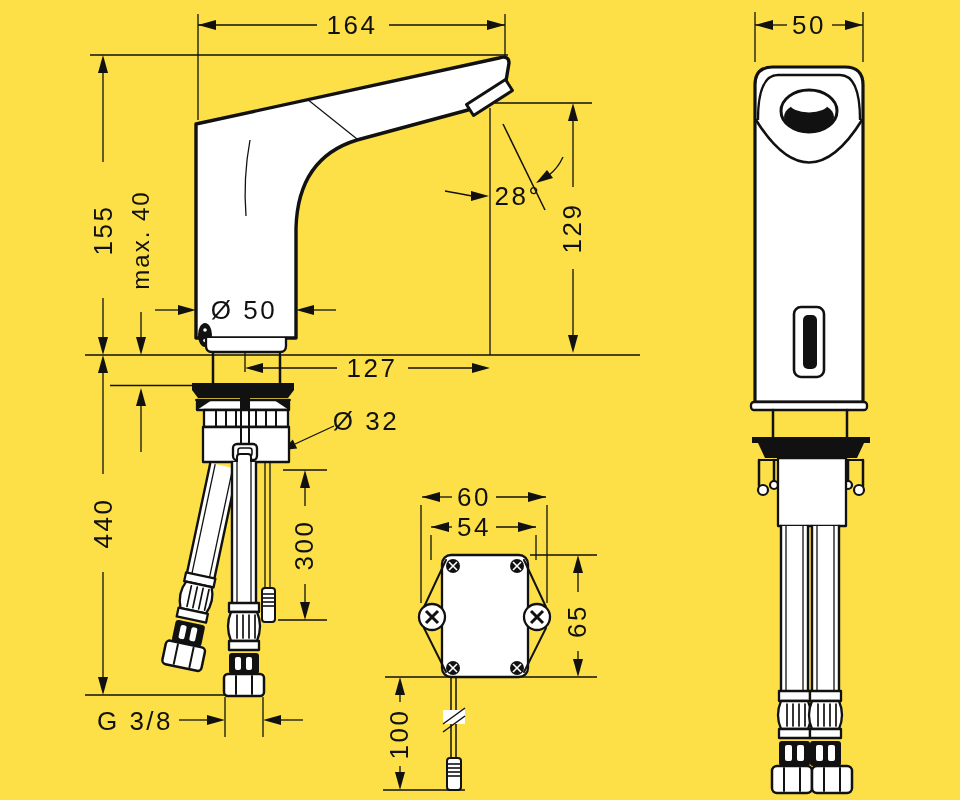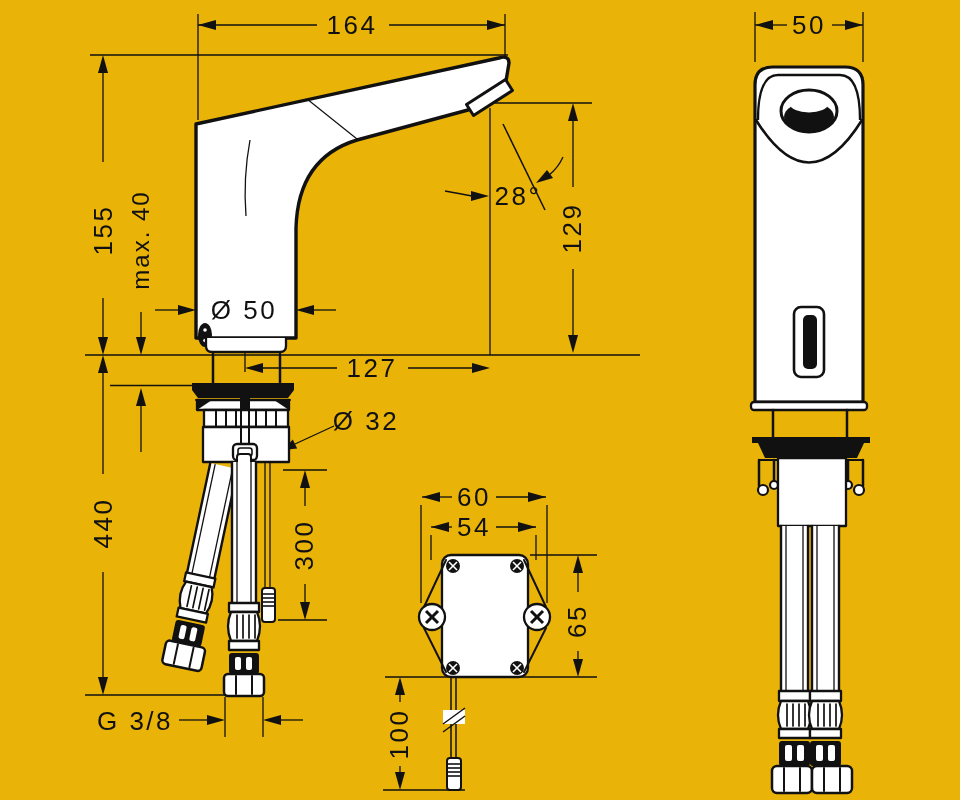--- a/index.html
+++ b/index.html
@@ -1,16 +1,16 @@
 <!DOCTYPE html>
 <html><head>
 <meta charset="utf-8">
 <style>
   html,body{margin:0;padding:0;background:#ffffff;}
-  .stage{width:960px;height:800px;background:#eab308;position:relative;overflow:hidden;}
+  .stage{width:960px;height:800px;background:#fde047;position:relative;overflow:hidden;}
   svg{display:block;}
   .outline{fill:#ffffff;stroke:#111111;stroke-width:3;stroke-linejoin:round;stroke-linecap:round;}
   .outline2{fill:#ffffff;stroke:#111111;stroke-width:2.3;stroke-linejoin:round;stroke-linecap:round;}
   .thin{fill:none;stroke:#111111;stroke-width:1.3;}
   .med{fill:none;stroke:#111111;stroke-width:2;stroke-linecap:round;}
   .dim{fill:none;stroke:#111111;stroke-width:1.3;}
   .arrow{fill:#111111;stroke:none;}
   .blackfill{fill:#111111;stroke:none;}
   .dimtext{font-family:"Liberation Sans","DejaVu Sans",sans-serif;font-size:26px;letter-spacing:2.5px;fill:#111111;text-anchor:middle;}
   .dimtext-sm{font-family:"Liberation Sans","DejaVu Sans",sans-serif;font-size:24px;letter-spacing:2px;fill:#111111;text-anchor:middle;}

